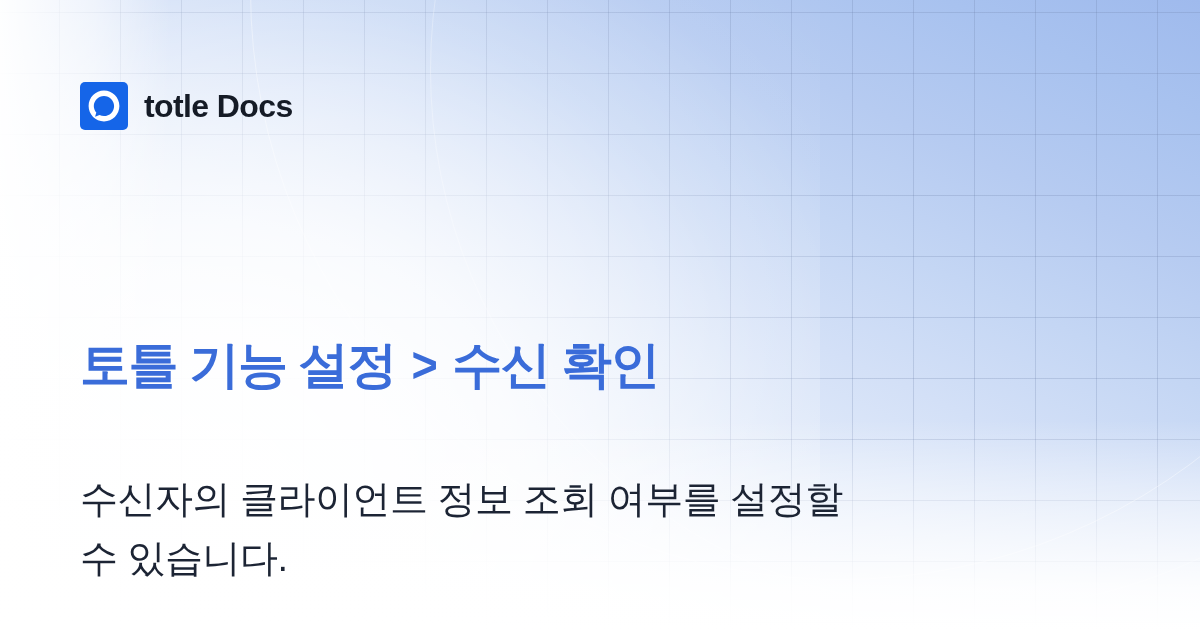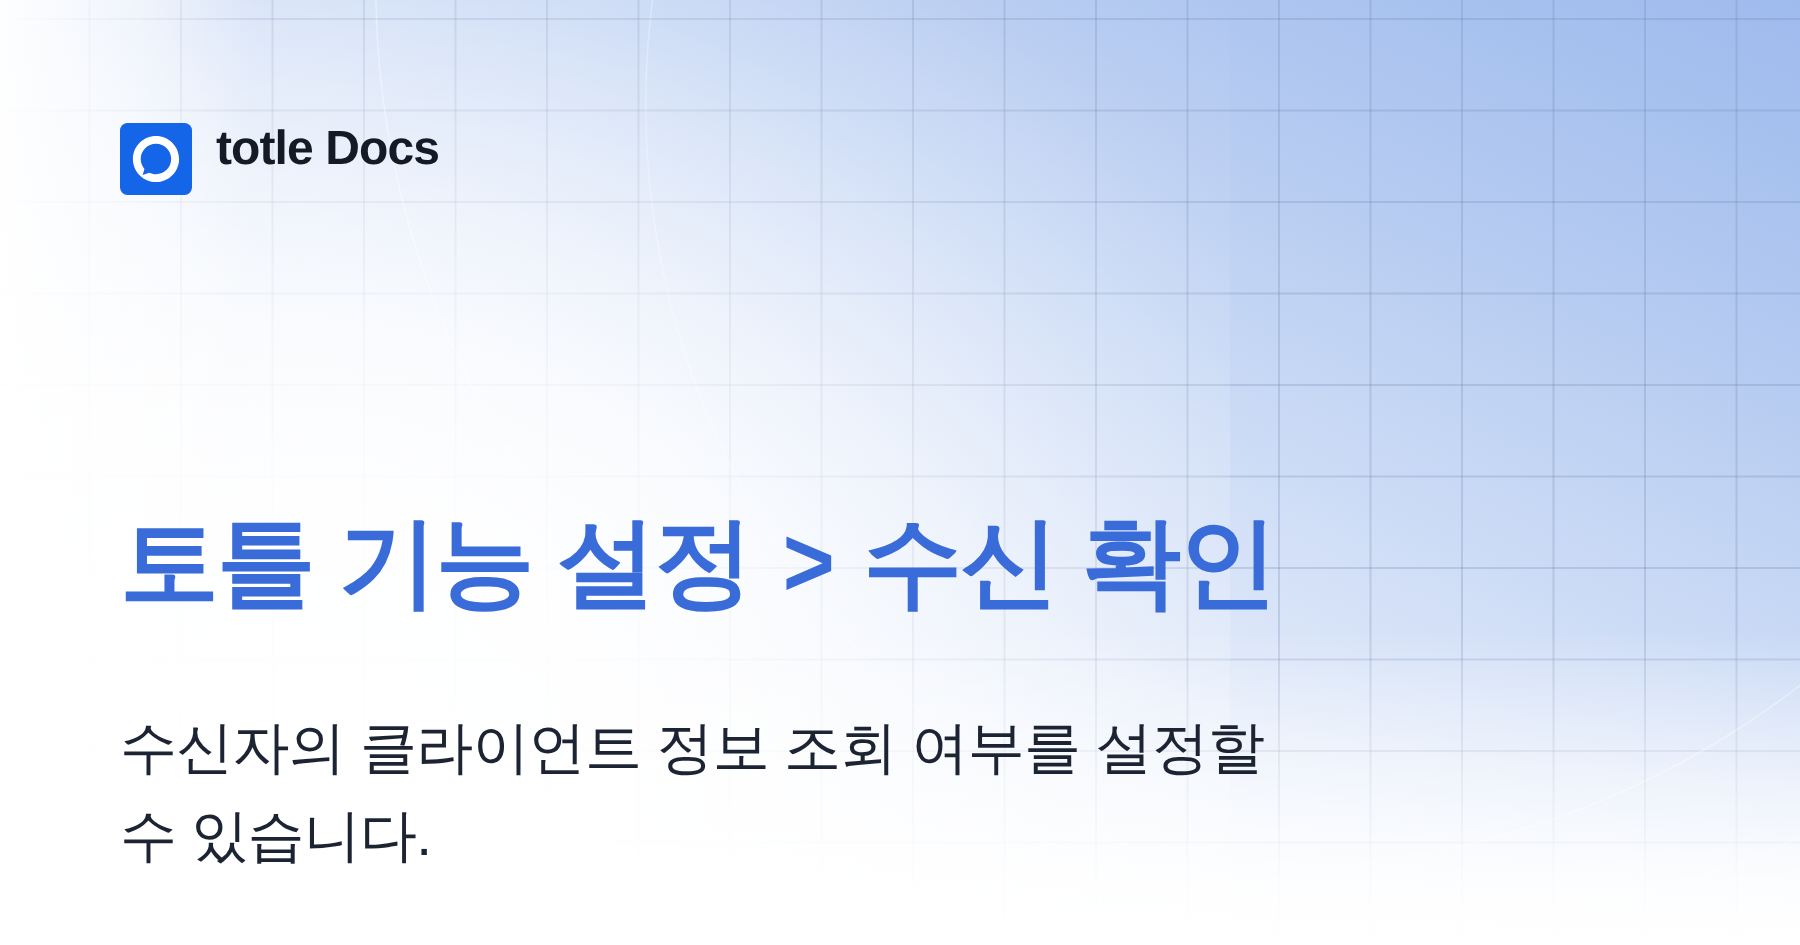--- a/index.html
+++ b/index.html
@@ -120,21 +120,21 @@
     position: relative;
     width: 100%;
     height: 100%;
   }
 
   .brand {
     position: absolute;
     left: 80px;
     top: 82px;
     display: flex;
-    align-items: flex-start;
+    align-items: center;
     gap: 16px;
   }
 
   .brand-mark {
     width: 48px;
     height: 48px;
     border-radius: 5px;
     background: #1565e8;
     display: flex;
     align-items: center;
@@ -151,21 +151,21 @@
     color: #151b26;
     white-space: nowrap;
     line-height: 1;
   }
 
   .headline {
     position: absolute;
     left: 80px;
     top: 336px;
     width: 1060px;
-    font-size: 66px;
+    font-size: 50px;
     font-weight: 700;
     letter-spacing: -1.5px;
     line-height: 1.18;
     color: #3a6cd9;
     white-space: nowrap;
   }
 
   .headline .sep {
     display: inline-block;
     font-weight: 700;

